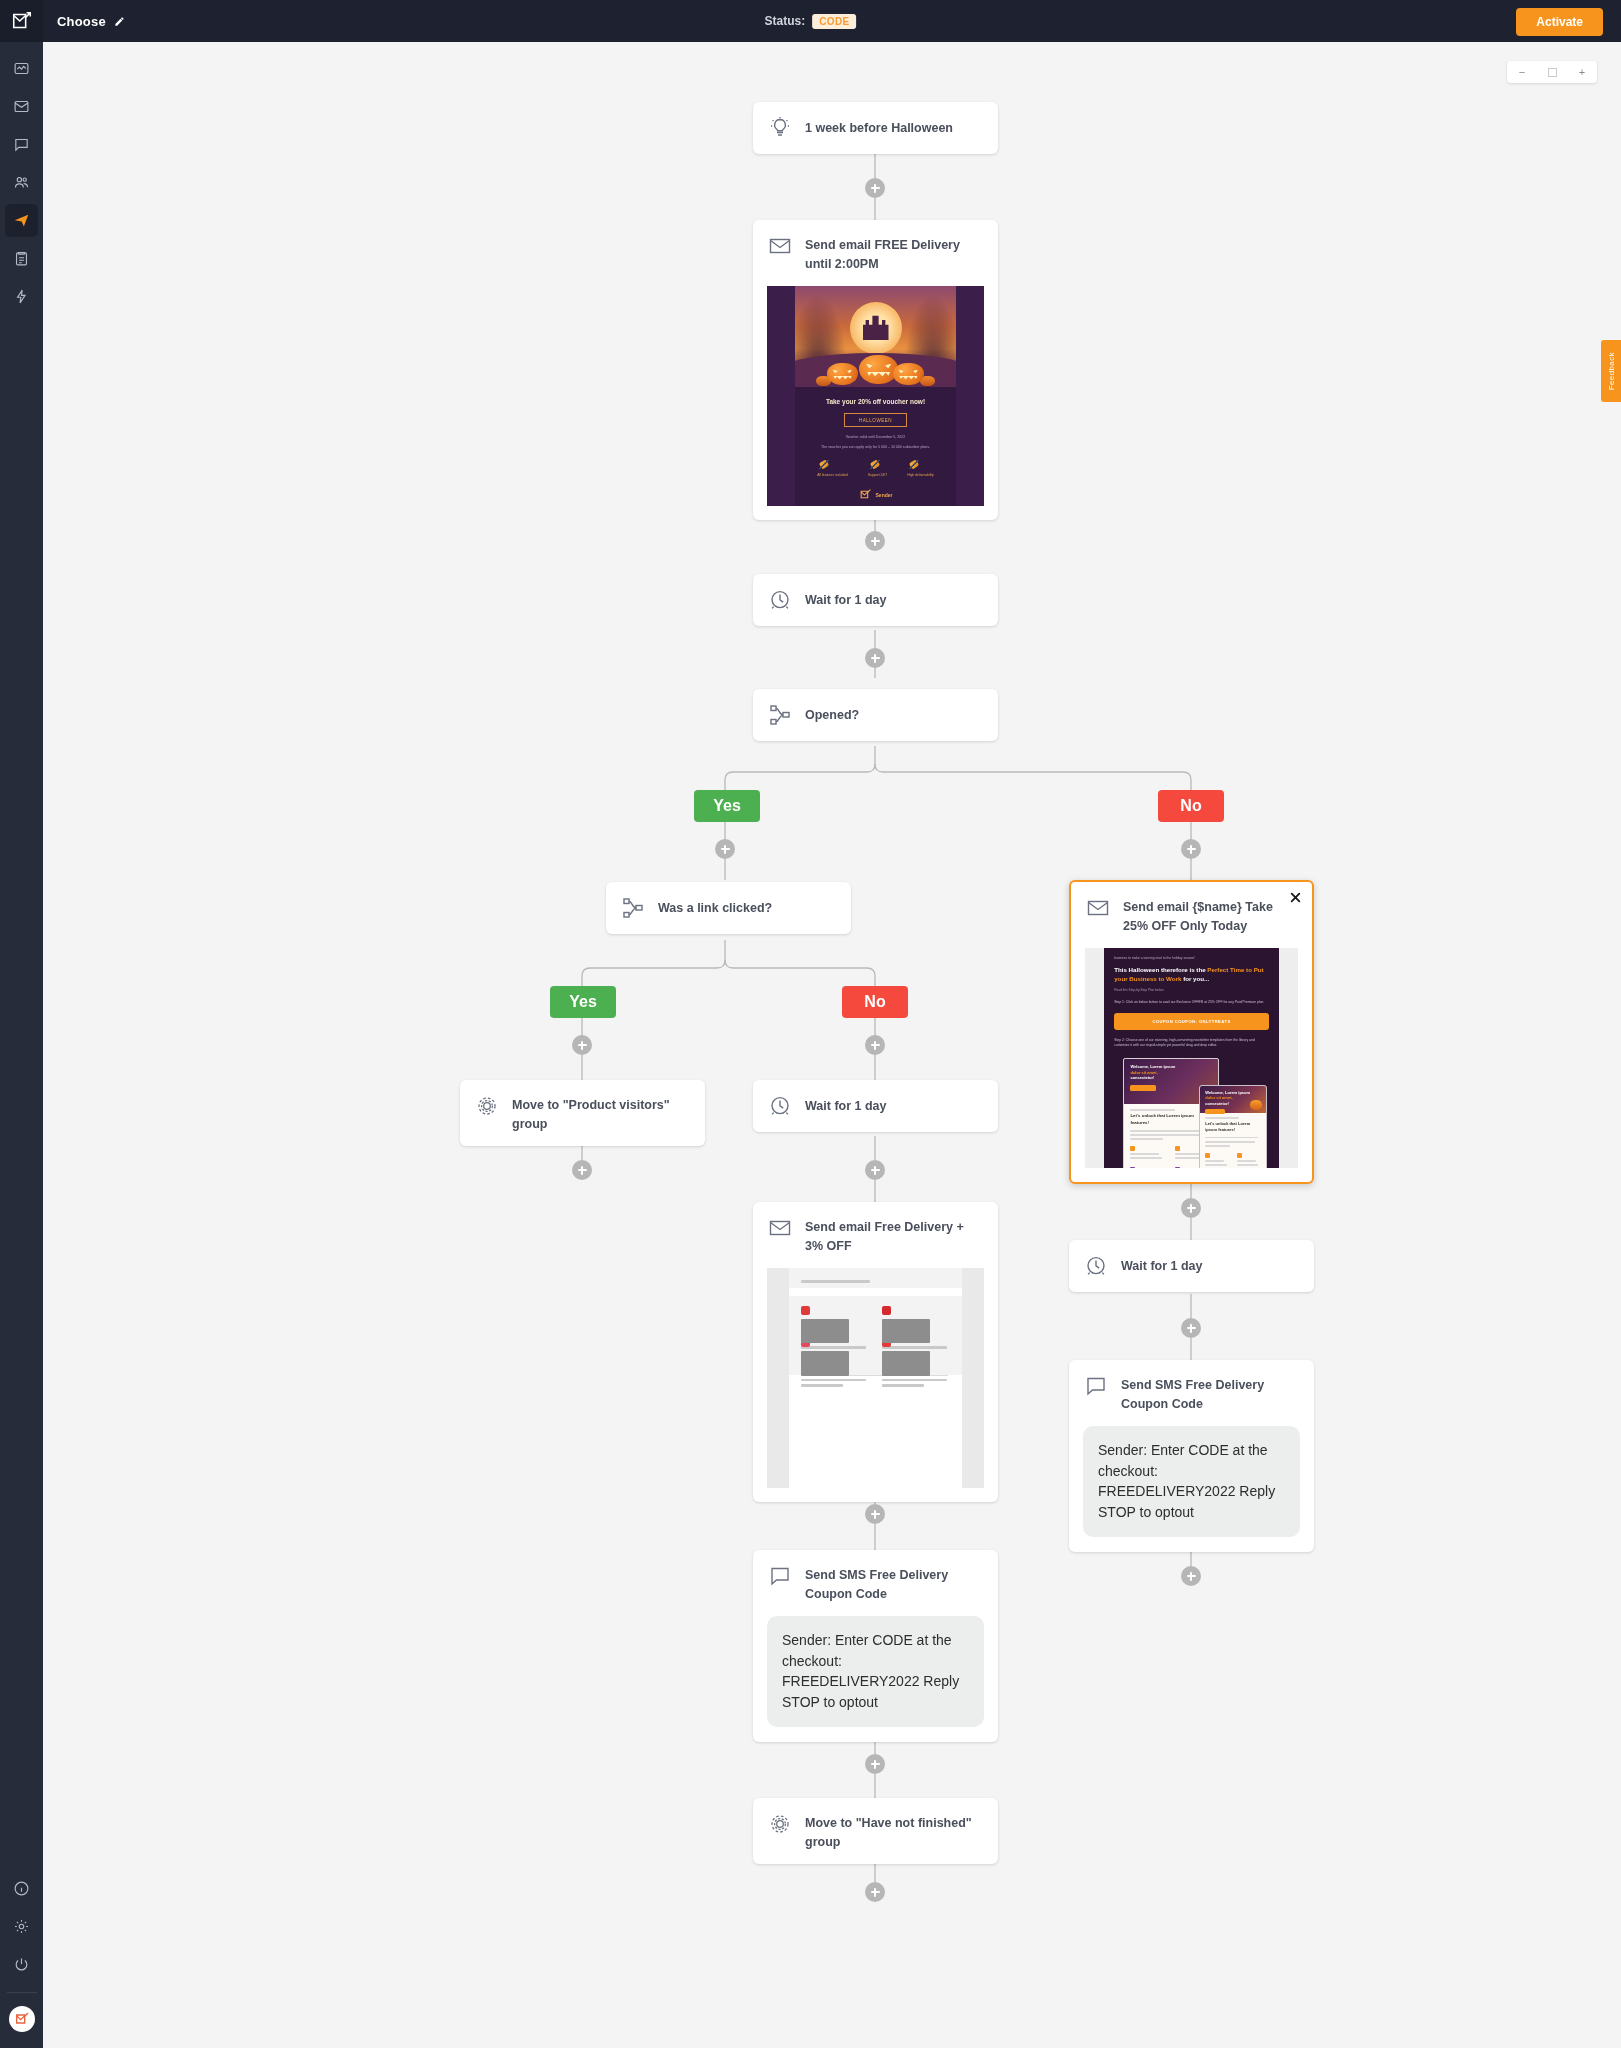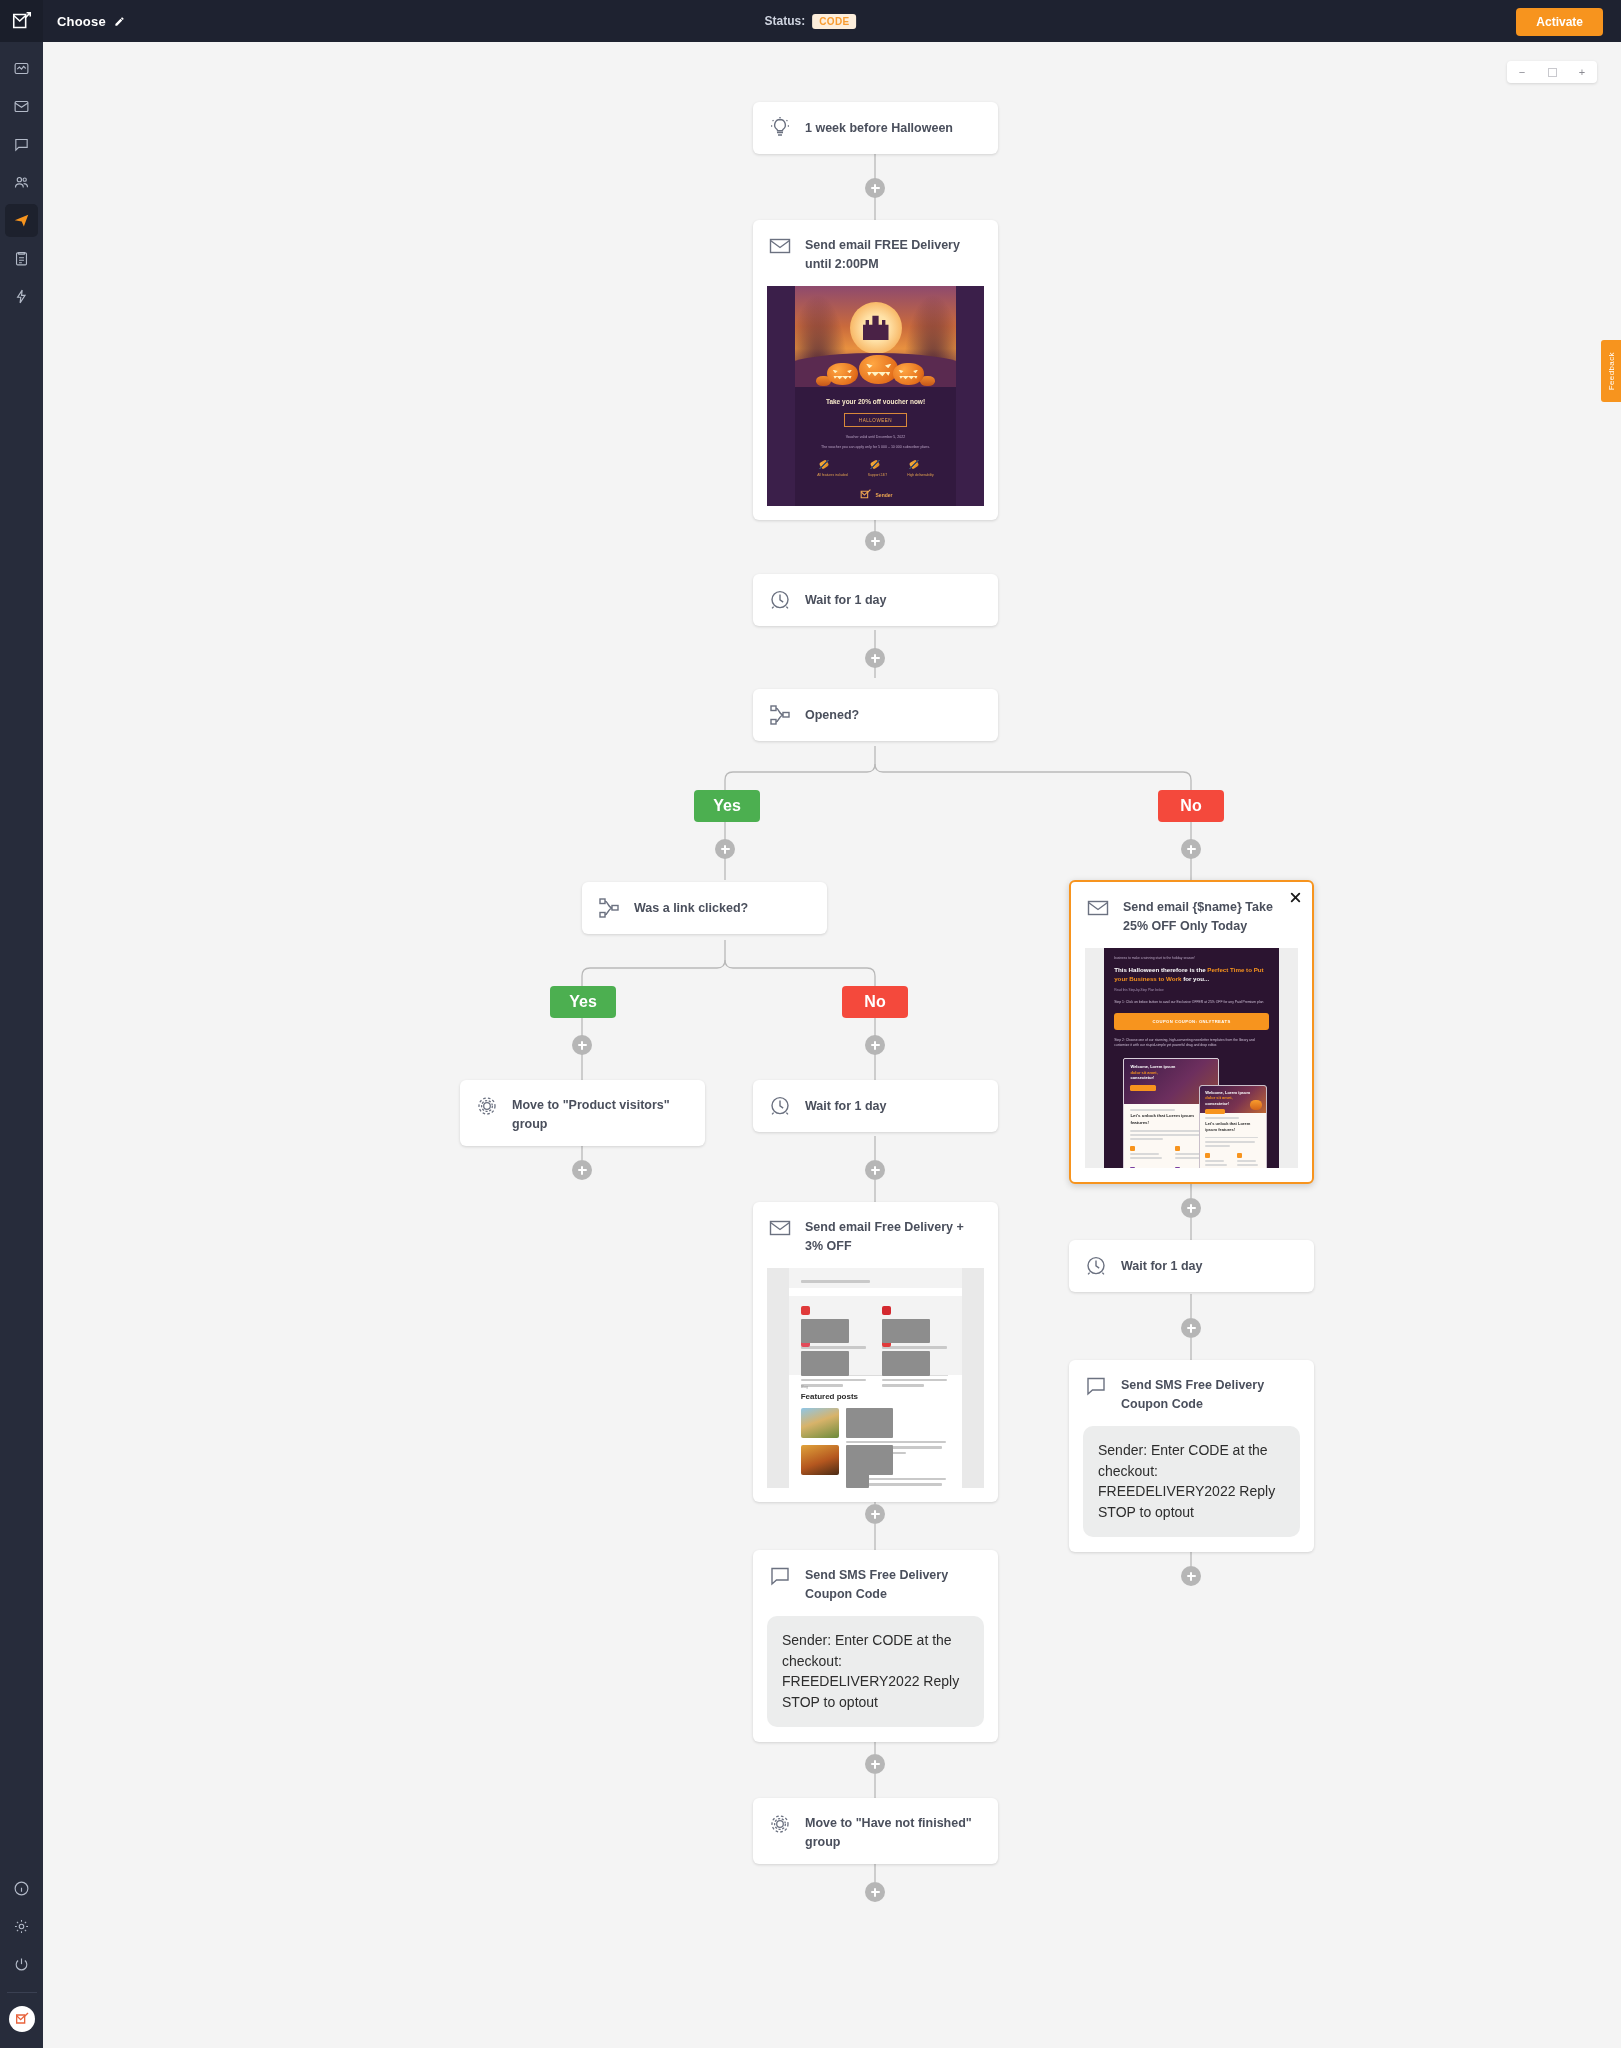--- a/index.html
+++ b/index.html
@@ -540,21 +540,21 @@
         </span>
         <span class="node-title">Opened?</span>
       </div>
     </div>
 
     <div class="branch-label branch-yes" style="left:651px; top:748px; width:66px; height:32px;">Yes</div>
     <div class="branch-label branch-no" style="left:1115px; top:748px; width:66px; height:32px;">No</div>
     <div class="plus-node" style="left:672px; top:797px;"></div>
     <div class="plus-node" style="left:1138px; top:797px;"></div>
 
-    <div class="node" style="left:539px; top:840px; width:245px;">
+    <div class="node" style="left:563px; top:840px; width:245px;">
       <div class="node-head centered">
         <span class="node-icon">
           <svg viewBox="0 0 24 24" fill="none" stroke="#6b7180" stroke-width="1.4">
             <rect x="3" y="3" width="5" height="4.5"></rect>
               <rect x="3" y="16.5" width="5" height="4.5"></rect>
             <rect x="15" y="9.5" width="6" height="4.5"></rect>
             <path d="M8 5.3c3 0 3 6.4 7 6.4M8 18.8c3 0 3-6.4 7-6.4"></path>
           </svg>
         </span>
         <span class="node-title">Was a link clicked?</span>
@@ -633,42 +633,20 @@
                   <div class="lw-l" style="width:62%"></div>
                 </div>
               <div class="lw-cell">
                   <div class="ic"></div>
                   <div class="lw-l dk" style="width:70%"></div>
                   <div class="lw-l" style="width:95%"></div>
                   <div class="lw-l" style="width:62%"></div>
                 </div>
             </div>
             <div class="lw-rule"></div>
-            <div class="lw-blog">
-              <div class="lw-kicker">Blog</div>
-              <div class="lw-feat">Featured posts</div>
-              <div class="lw-post">
-                <div class="lw-thumb a"></div>
-                <div class="lw-post-b">
-                  <div class="lw-l dk" style="width:45%"></div>
-                  <div class="lw-l" style="width:96%"></div>
-                    <div class="lw-l" style="width:92%"></div>
-                    <div class="lw-l" style="width:58%"></div>
-                  <div class="lw-l dk" style="width:22%; margin-top:4px;"></div>
-                </div>
-              </div>
-              <div class="lw-post">
-                <div class="lw-thumb b"></div>
-                <div class="lw-post-b">
-                  <div class="lw-l dk" style="width:45%"></div>
-                  <div class="lw-l" style="width:96%"></div>
-                    <div class="lw-l" style="width:92%"></div>
-                </div>
-              </div>
-            </div>
           </div>
         </div>
       </div>
     </div>
     <div class="plus-node" style="left:822px; top:1462px;"></div>
 
     <div class="node" style="left:710px; top:1508px; width:245px;">
       <div class="node-head">
         <span class="node-icon">
           <svg viewBox="0 0 24 24" fill="none" stroke="#6b7180" stroke-width="1.4">

